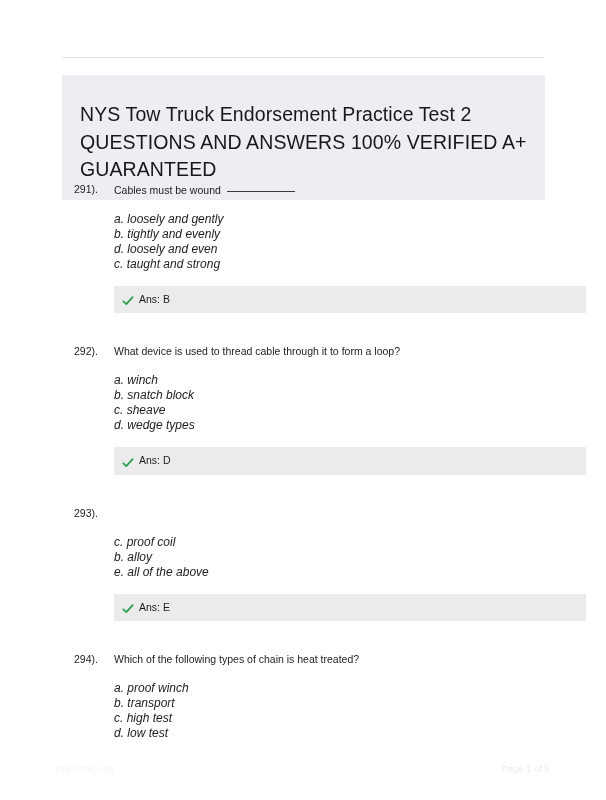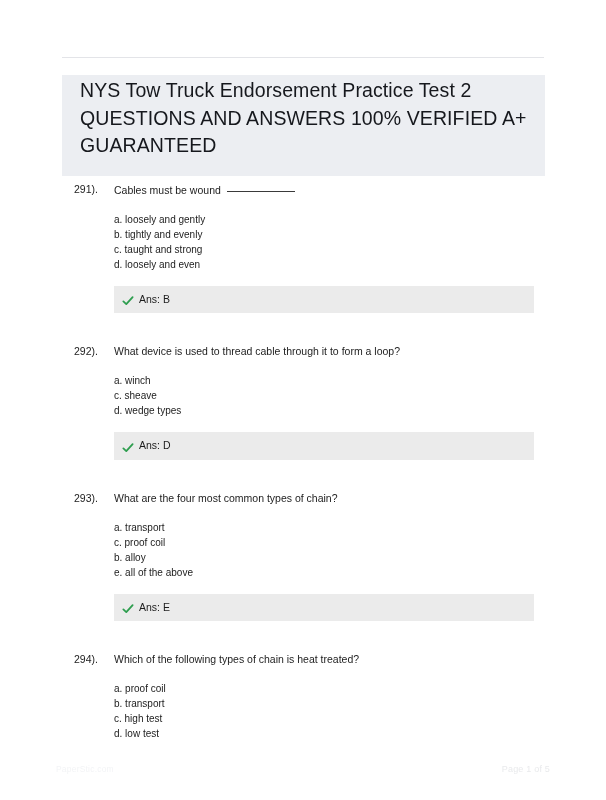--- a/index.html
+++ b/index.html
@@ -30,21 +30,21 @@
     height: 1px;
     background: #e3e4e8;
   }
   .title-block {
     position: absolute;
     left: 62px;
     top: 75px;
     width: 483px;
     box-sizing: border-box;
     background: #eceef2;
-    padding: 2px 18px 16px 18px;
+    padding: 26px 18px 16px 18px;
   }
   .title-text {
     font-size: 19.5px;
     line-height: 1.42;
     font-weight: 400;
     color: #16181d;
     letter-spacing: 0.1px;
     white-space: pre-line;
   }
   .content {
@@ -82,27 +82,28 @@
     border-bottom: 1px solid #3a3a3a;
     width: 68px;
     margin-left: 3px;
     vertical-align: 2px;
     height: 9px;
   }
   .choices {
     margin: 13px 0 0 114px;
   }
   .choice {
-    font-size: 10px;
+    font-size: 12px;
     line-height: 15px;
     color: #1c1c1c;
+    font-style: italic;
   }
   .ansbar {
     margin: 14px 0 0 114px;
-    width: 420px;
+    width: 472px;
     box-sizing: border-box;
     background: #ebebeb;
     padding: 6px 15px 7px 8px;
     display: flex;
     align-items: center;
   }
   .check {
     display: inline-block;
     width: 12px;
     height: 12px;
@@ -154,75 +155,74 @@
 
   <div class="content" id="questions-container">
       <div class="qblock">
         <div class="qrow">
           <div class="qnum">291).</div>
           <div class="qtext"><span>Cables must be wound </span><span class="blank"></span></div>
         </div>
         <div class="choices">
           <div class="choice">a. loosely and gently</div>
           <div class="choice">b. tightly and evenly</div>
+          <div class="choice">d. loosely and even</div>
           <div class="choice">c. taught and strong</div>
-          <div class="choice">d. loosely and even</div>
         </div>
         <div class="ansbar">
           <span class="check"><svg viewBox="0 0 14 14" width="12" height="12" aria-hidden="true">
               <path d="M1.6 7.4 L5 10.6 L12.4 2.6" fill="none" stroke="#2e9e4f" stroke-width="2.1" stroke-linecap="round" stroke-linejoin="round"></path>
             </svg></span>
           <span class="ans-label">Ans: B</span>
         </div>
         <div class="gap-q"></div>
       </div>
       <div class="qblock">
         <div class="qrow">
           <div class="qnum">292).</div>
           <div class="qtext"><span>What device is used to thread cable through it to form a loop?</span></div>
         </div>
         <div class="choices">
           <div class="choice">a. winch</div>
+          <div class="choice">b. snatch block</div>
           <div class="choice">c. sheave</div>
           <div class="choice">d. wedge types</div>
         </div>
         <div class="ansbar">
           <span class="check"><svg viewBox="0 0 14 14" width="12" height="12" aria-hidden="true">
               <path d="M1.6 7.4 L5 10.6 L12.4 2.6" fill="none" stroke="#2e9e4f" stroke-width="2.1" stroke-linecap="round" stroke-linejoin="round"></path>
             </svg></span>
           <span class="ans-label">Ans: D</span>
         </div>
         <div class="gap-q"></div>
       </div>
       <div class="qblock">
         <div class="qrow">
           <div class="qnum">293).</div>
-          <div class="qtext"><span>What are the four most common types of chain?</span></div>
-        </div>
-        <div class="choices">
-          <div class="choice">a. transport</div>
+        </div>
+        <div class="choices">
           <div class="choice">c. proof coil</div>
           <div class="choice">b. alloy</div>
           <div class="choice">e. all of the above</div>
         </div>
         <div class="ansbar">
           <span class="check"><svg viewBox="0 0 14 14" width="12" height="12" aria-hidden="true">
               <path d="M1.6 7.4 L5 10.6 L12.4 2.6" fill="none" stroke="#2e9e4f" stroke-width="2.1" stroke-linecap="round" stroke-linejoin="round"></path>
             </svg></span>
           <span class="ans-label">Ans: E</span>
         </div>
         <div class="gap-q"></div>
       </div>
       <div class="qblock">
         <div class="qrow">
           <div class="qnum">294).</div>
           <div class="qtext"><span>Which of the following types of chain is heat treated?</span></div>
         </div>
         <div class="choices">
-          <div class="choice">a. proof coil</div>
+          <div class="choice">a. proof winch</div>
           <div class="choice">b. transport</div>
           <div class="choice">c. high test</div>
           <div class="choice">d. low test</div>
         </div>
         <div class="gap-q"></div>
       </div>
     </div>
 
   <div class="footer">
     <div class="footer-left">PaperStic.com</div>

